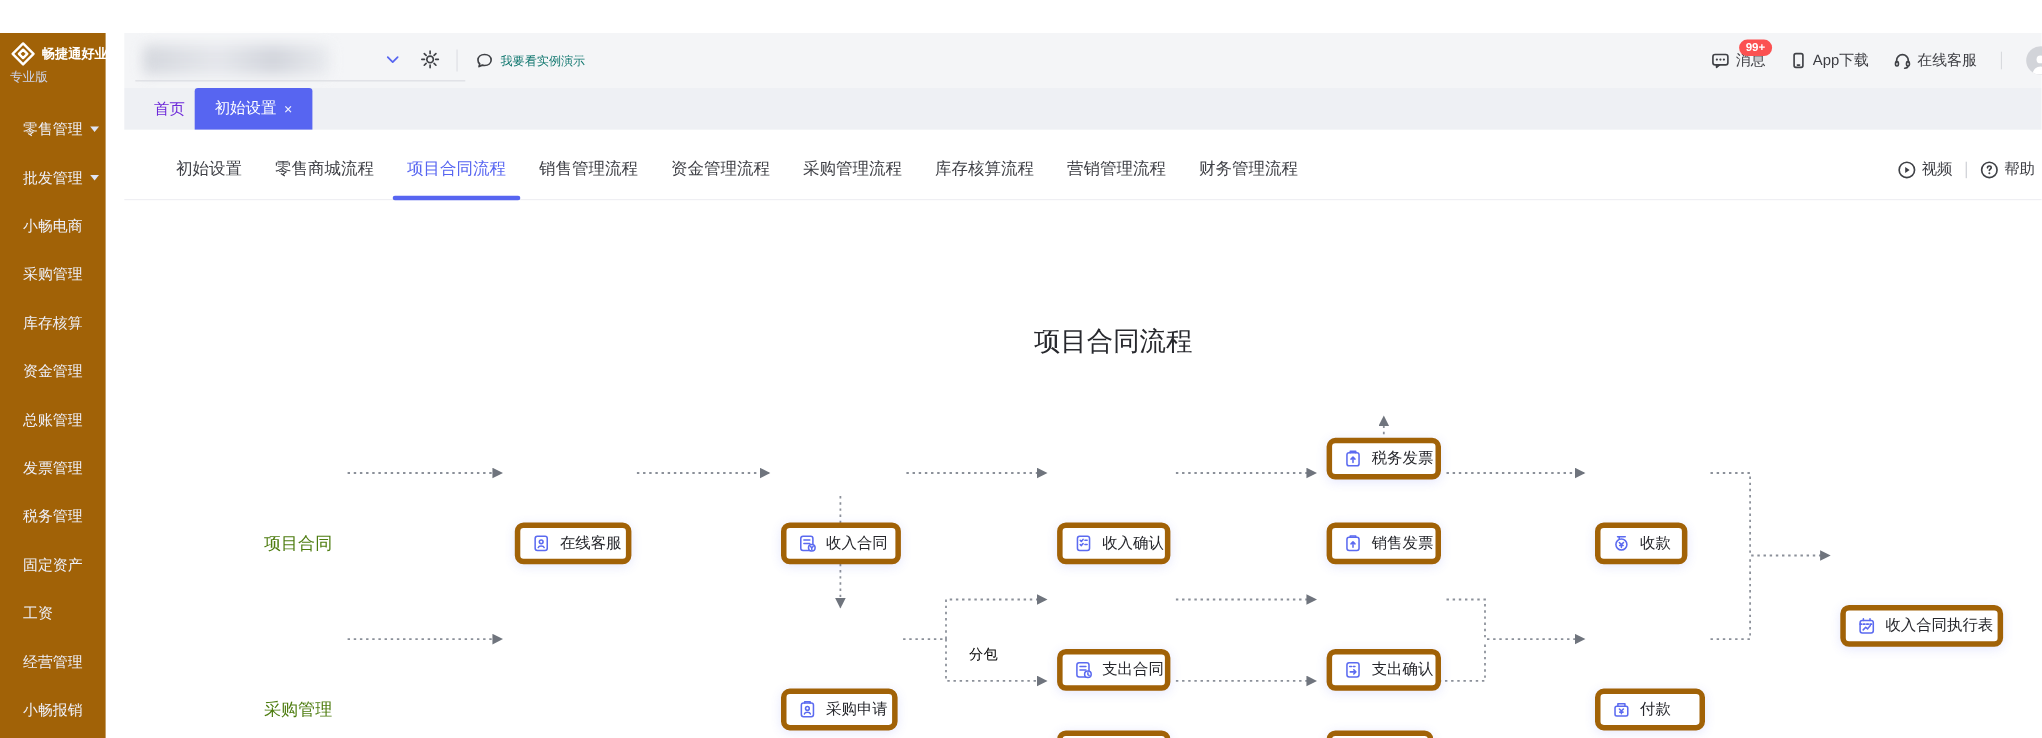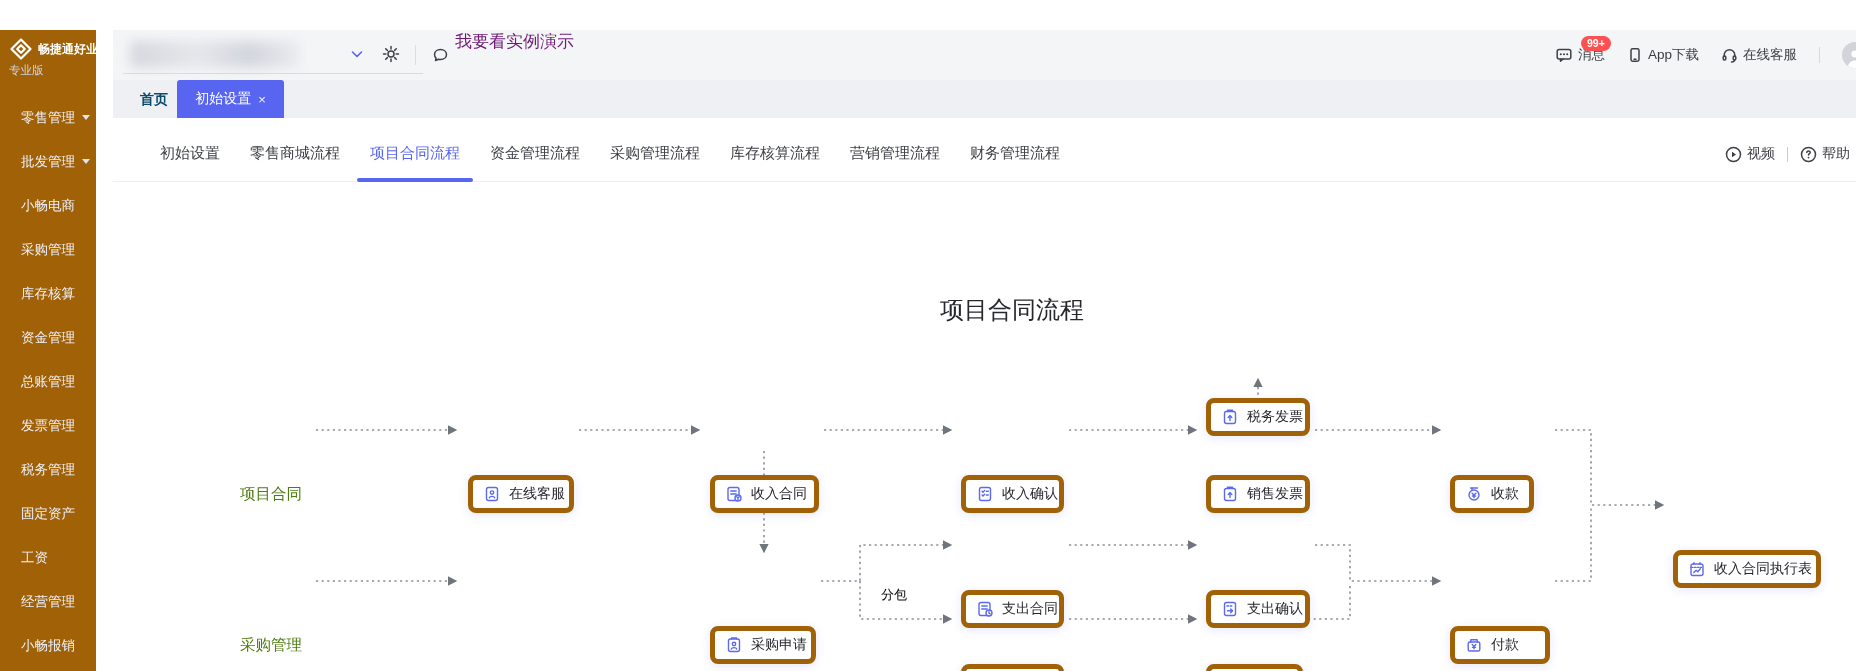--- a/index.html
+++ b/index.html
@@ -8,41 +8,41 @@
 
   
   .header { position:absolute; left:113px; top:30px; right:0; height:50px; background:#f4f5f7; }
   .blur-blob { position:absolute; left:17px; top:11px; width:170px; height:27px; border-radius:4px;
     background:linear-gradient(90deg,#cfd2d9,#e3e5ea 40%,#cdd0d8 70%,#e8eaee); filter:blur(6px); opacity:.85; }
   .search-underline { position:absolute; left:10px; top:43px; width:300px; border-bottom:1px solid #d9dbe0; }
   .hicon { display:inline-flex; align-items:center; justify-content:center; }
   .chev { position:absolute; left:236px; top:16px; }
   .gear { position:absolute; left:268px; top:14px; }
   .vdiv1 { position:absolute; left:302px; top:15px; width:1px; height:20px; background:#dcdee3; }
-  .demo { position:absolute; left:319px; top:0; height:50px; display:flex; gap:6px;
-    font-size:17px; color:#701a75; cursor:pointer; }
+  .demo { position:absolute; left:319px; top:0; height:50px; display:flex; align-items:center; gap:6px;
+    font-size:11px; color:#0f766e; cursor:pointer; }
   .hright { position:absolute; left:1442px; top:0; height:50px; display:flex; align-items:center; gap:22px; }
   .hitem { display:flex; align-items:center; gap:5px; font-size:13.5px; color:#3c3d42; position:relative; cursor:pointer; white-space:nowrap; }
   .badge { position:absolute; top:-10px; left:26px; background:#fb5151; color:#fff; font-size:10.5px; font-weight:bold;
     padding:1px 6px; border-radius:9px; line-height:13px; }
   .avatar { width:26px; height:26px; border-radius:50%; background:#d2d4d9; display:flex; align-items:flex-end; justify-content:center; overflow:hidden; }
 
   
   .sidebar { position:absolute; left:0; top:30px; width:96px; bottom:0; background:#a16207; color:#eef0fa; }
   .brand-row { position:absolute; left:9px; top:7px; display:flex; align-items:center; gap:5px; }
   .brand-name { font-size:12px; font-weight:bold; color:#fff; white-space:nowrap; }
   .brand-ed { position:absolute; left:9px; top:33px; font-size:11.5px; color:#cdd4ea; }
   .menu { position:absolute; top:66px; left:0; right:0; }
   .menu-item { height:44px; line-height:44px; padding-left:21px; font-size:13.5px; font-weight:500; cursor:pointer; white-space:nowrap; }
   .caret { display:inline-block; width:0; height:0; border-left:4.5px solid transparent; border-right:4.5px solid transparent;
     border-top:5px solid #dfe4f4; margin-left:7px; vertical-align:2px; }
 
   
   .tabstrip { position:absolute; left:113px; top:80px; right:0; height:38px; background:#eef0f4; }
-  .tab-home { position:absolute; left:27px; top:0; height:38px; line-height:38px; font-size:14px; color:#0c4a6e; cursor:pointer;font-weight:bold; }
+  .tab-home { position:absolute; left:27px; top:0; height:38px; line-height:38px; font-size:14px; color:#6d28d9; cursor:pointer; }
   .tab-active { position:absolute; left:64px; top:0; width:107px; height:38px; background:#5765f1; color:#fff;
     font-size:14px; display:flex; align-items:center; justify-content:center; gap:7px; border-radius:3px 3px 0 0; cursor:pointer; }
   .tab-close { font-size:13px; opacity:.92; cursor:pointer; }
 
   
   .content { position:absolute; left:113px; top:118px; right:0; bottom:0; background:#fff; }
   .ptabs { position:relative; height:64px; border-bottom:1px solid #eeeef2; display:flex; align-items:center;
     padding-left:32px; padding-top:8px; }
   .ptab { position:relative; height:100%; display:flex; align-items:center; padding:0 15px; font-size:15px;
     color:#3f4046; cursor:pointer; white-space:nowrap; }
@@ -180,20 +180,21 @@
     <span>初始设置</span>
     <span class="tab-close">×</span>
   </div>
 </div>
 
 <div class="content">
   <div class="ptabs">
     <div class="ptab">初始设置</div>
     <div class="ptab">零售商城流程</div>
     <div class="ptab active">项目合同流程</div>
+    <div class="ptab">销售管理流程</div>
     <div class="ptab">资金管理流程</div>
     <div class="ptab">采购管理流程</div>
     <div class="ptab">库存核算流程</div>
     <div class="ptab">营销管理流程</div>
     <div class="ptab">财务管理流程</div>
     <div class="ptabs-right">
       <span class="hicon">
         <svg width="17" height="17" viewBox="0 0 17 17">
             <circle cx="8.5" cy="8.5" r="7" class="dark"></circle>
             <path d="M7 5.8l4 2.7-4 2.7z" fill="#3d3e44"></path>

